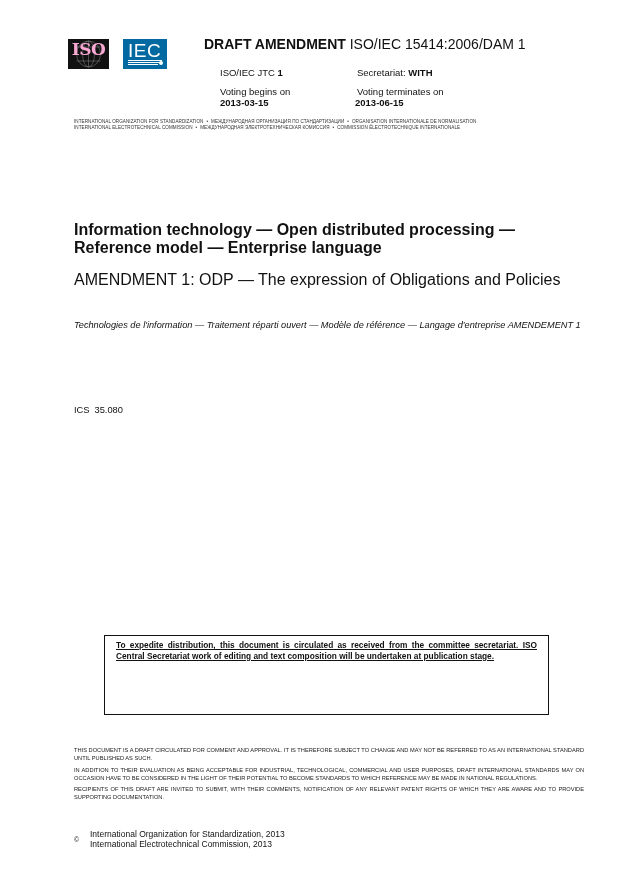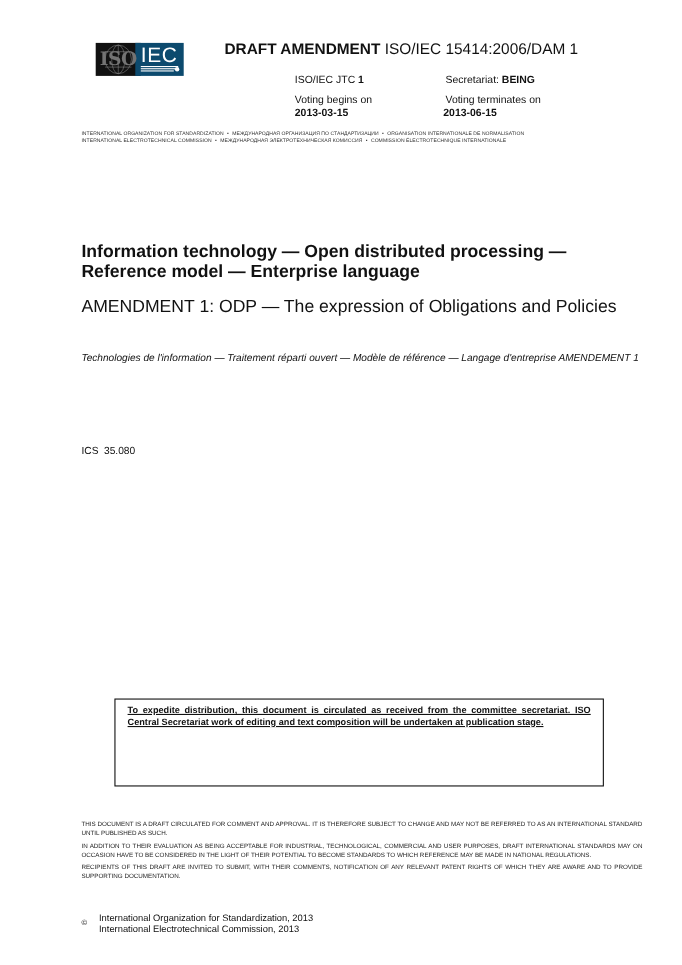--- a/index.html
+++ b/index.html
@@ -4,39 +4,39 @@
   <style>
     html, body { margin: 0; padding: 0; background: #ffffff; }
     body {
       width: 620px; height: 877px; position: relative; overflow: hidden;
       font-family: "Liberation Sans", sans-serif; color: #111111;
     }
     .abs { position: absolute; }
 
     
     .logo-iso {
-      left: 87px; top: 39px; width: 41px; height: 30px; background: #111;
-      color: #737373; display: flex; align-items: center; justify-content: center;
+      left: 68px; top: 39px; width: 41px; height: 30px; background: #111;
+      color: #f9a8d4; display: flex; align-items: flex-start; justify-content: center;
       font-family: "DejaVu Serif", serif; font-weight: bold; font-size: 17px; letter-spacing: -0.5px;
       overflow: hidden;
     }
     .logo-iso svg { position: absolute; left: 0; top: 0; }
     .logo-iso span { position: relative; z-index: 1; }
     .logo-iec {
-      left: 123px; top: 39px; width: 44px; height: 30px; background: #0c4a6e;
+      left: 123px; top: 39px; width: 44px; height: 30px; background: #0369a1;
       color: #fff; font-family: "Liberation Sans", sans-serif; font-size: 19px;
     }
     .logo-iec span { position: absolute; left: 5px; top: 1px; letter-spacing: 0.5px; }
     .logo-iec .bar { position: absolute; left: 5px; height: 1px; background: #fff; }
     .logo-iec .dot { position: absolute; right: 4px; bottom: 4px; width: 4px; height: 4px; border-radius: 50%; background: #fff; }
 
     
     .hdr-title { left: 204px; top: 36px; font-size: 14px; white-space: nowrap; }
     .hdr-title b { font-weight: bold; }
-    .hdr-small { font-size: 9.5px; white-space: nowrap; margin-left: 48px; }
+    .hdr-small { font-size: 9.5px; white-space: nowrap; }
     .hdr-small b { font-weight: bold; }
 
     
     .org-strip { left: 74px; font-size: 4.6px; color: #333; white-space: nowrap; letter-spacing: 0.05px; }
     .org-strip .sep { margin: 0 3px; }
 
     
     .main-title {
       left: 74px; top: 221px; width: 520px; font-size: 16px; font-weight: bold; line-height: 18px;
     }
@@ -93,21 +93,21 @@
   <b>DRAFT AMENDMENT</b>
   <span>ISO/IEC 15414:2006/DAM 1</span>
 </div>
 
 <div class="abs hdr-small" style="left:220px; top:67px;">
   <span>ISO/IEC JTC</span>
   <b>1</b>
 </div>
 <div class="abs hdr-small" style="left:357px; top:67px;">
   <span>Secretariat:</span>
-  <b>BEING</b>
+  <b>WITH</b>
 </div>
 
 <div class="abs hdr-small" style="left:220px; top:87px; line-height:10.5px;">
   <div>Voting begins on</div>
   <b>2013-03-15</b>
 </div>
 <div class="abs hdr-small" style="left:355px; top:87px; line-height:10.5px;">
   <div style="margin-left:2px;">Voting terminates on</div>
   <b>2013-06-15</b>
 </div>

